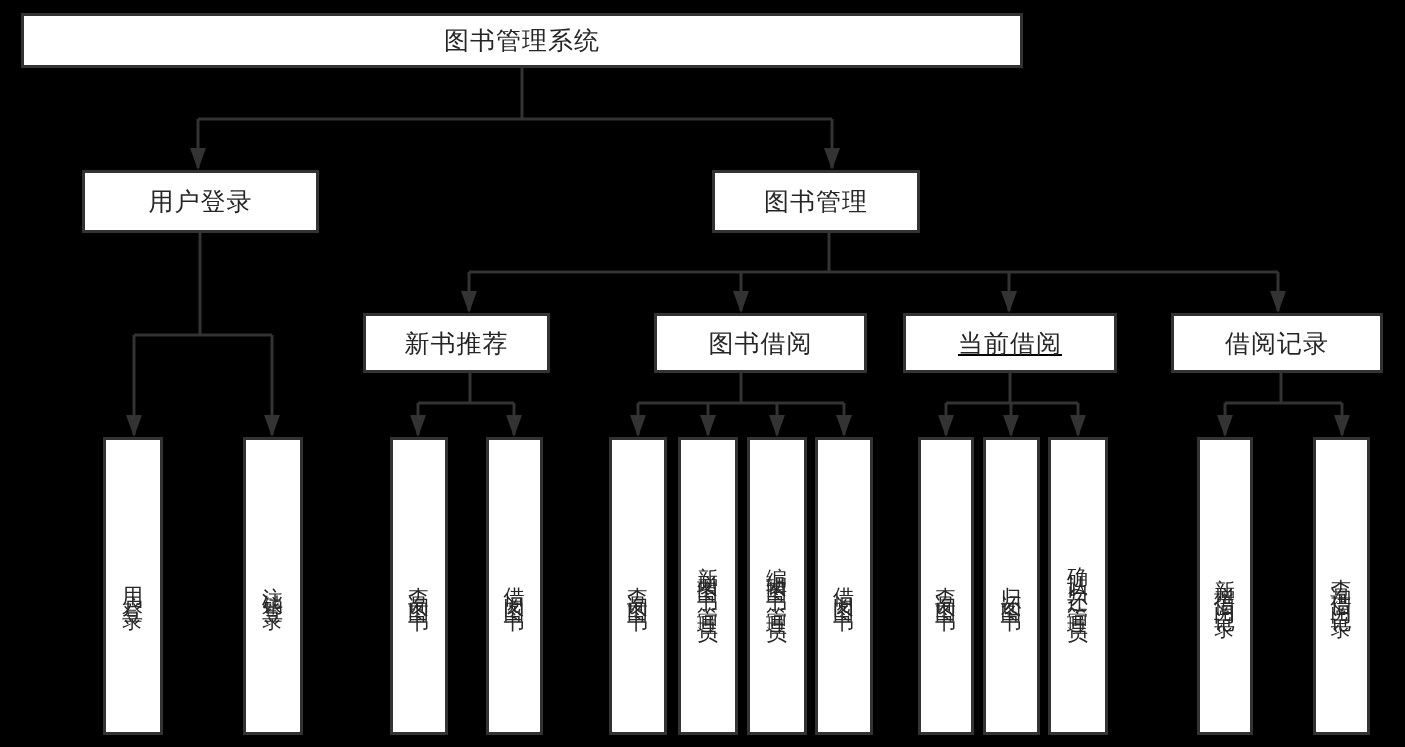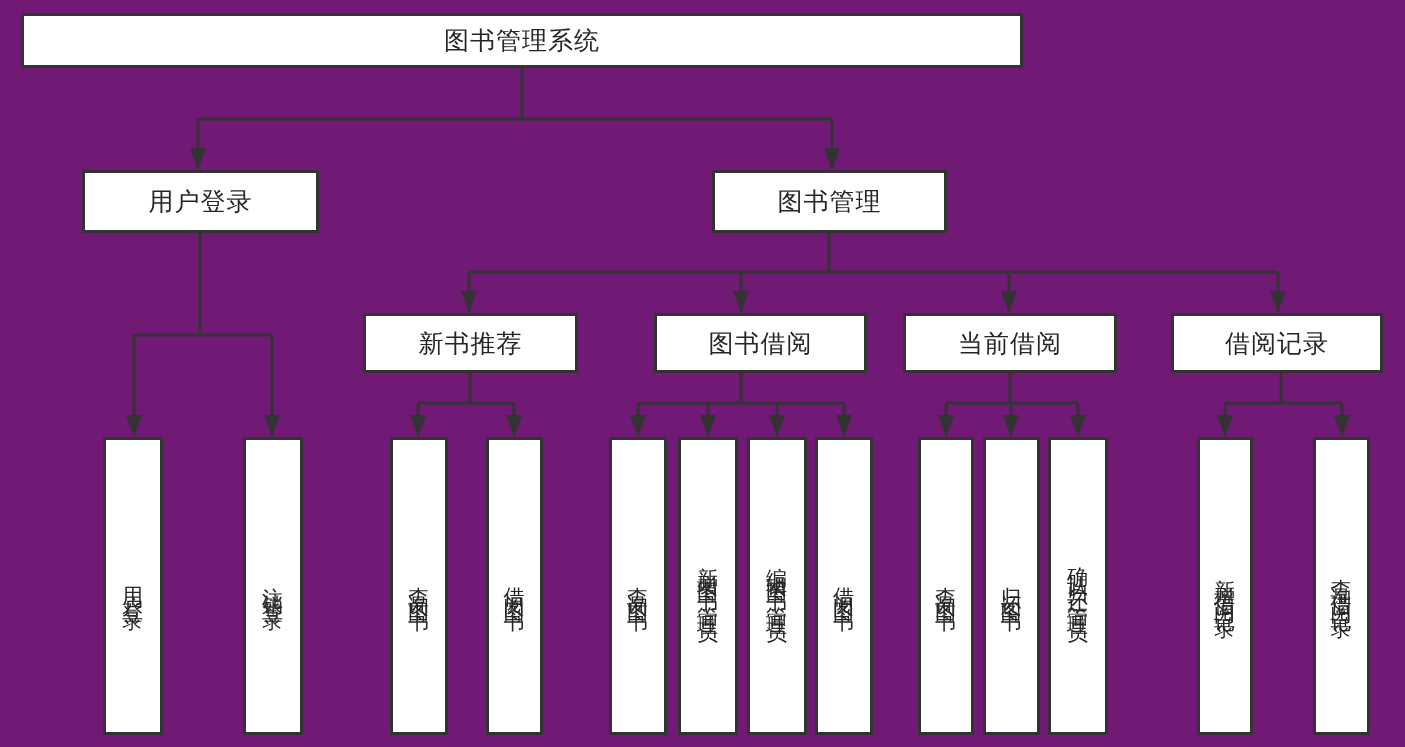--- a/index.html
+++ b/index.html
@@ -5,21 +5,21 @@
   html, body {
     margin: 0;
     padding: 0;
     background: #ffffff;
     font-family: "Liberation Sans", "DejaVu Sans", sans-serif;
   }
   .canvas {
     position: relative;
     width: 1405px;
     height: 747px;
-    background: #701a75;
+    background: #000000;
     overflow: hidden;
   }
   svg.connectors {
     position: absolute;
     left: 0;
     top: 0;
     width: 1405px;
     height: 747px;
     z-index: 1;
   }
@@ -134,31 +134,31 @@
     </g>
   </svg>
 
   <div class="node" style="left:21px; top:13px; width:1002px; height:55px;">
     <span class="lbl">图书管理系统</span>
   </div>
 
   <div class="node" style="left:82px; top:170px; width:237px; height:63px;">
     <span class="lbl">用户登录</span>
   </div>
-  <div class="node" style="left:712px; top:170px; width:235px; height:63px;">
+  <div class="node" style="left:712px; top:170px; width:208px; height:63px;">
     <span class="lbl">图书管理</span>
   </div>
 
-  <div class="node" style="left:363px; top:313px; width:215px; height:60px;">
+  <div class="node" style="left:363px; top:313px; width:187px; height:60px;">
     <span class="lbl">新书推荐</span>
   </div>
   <div class="node" style="left:635px; top:313px; width:213px; height:60px;margin-left:19px;">
     <span class="lbl">图书借阅</span>
   </div>
-  <div class="node" style="left:903px; top:313px; width:214px; height:60px;">
+  <div class="node" style="left:903px; top:313px; width:214px; height:60px;text-decoration:underline;">
     <span class="lbl">当前借阅</span>
   </div>
   <div class="node" style="left:1171px; top:313px; width:212px; height:60px;">
     <span class="lbl">借阅记录</span>
   </div>
 
   <div class="leaf" style="left:103px; top:437px; width:60px; height:298px;">
     <span class="vlbl">用户登录</span>
   </div>
   <div class="leaf" style="left:243px; top:437px; width:60px; height:298px;">

